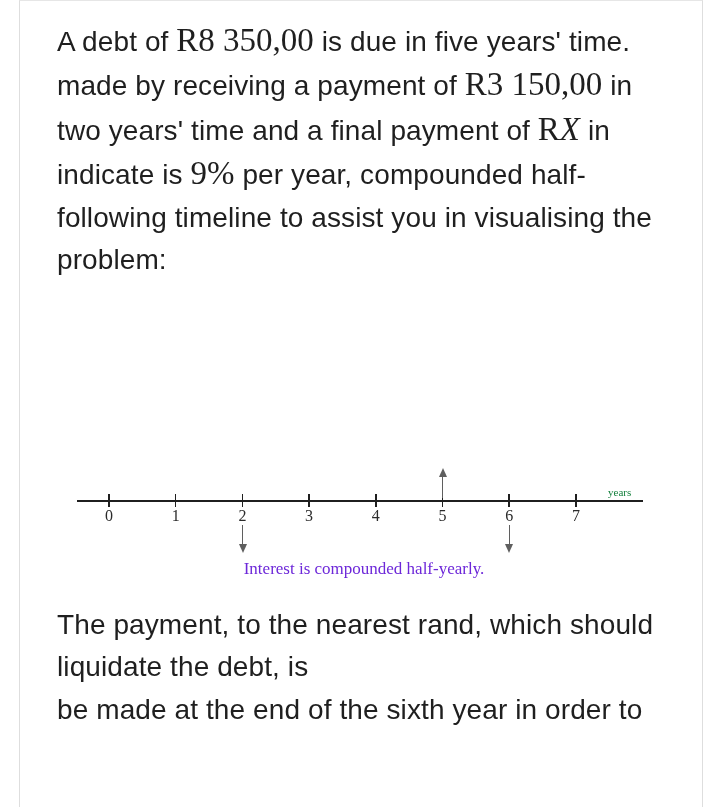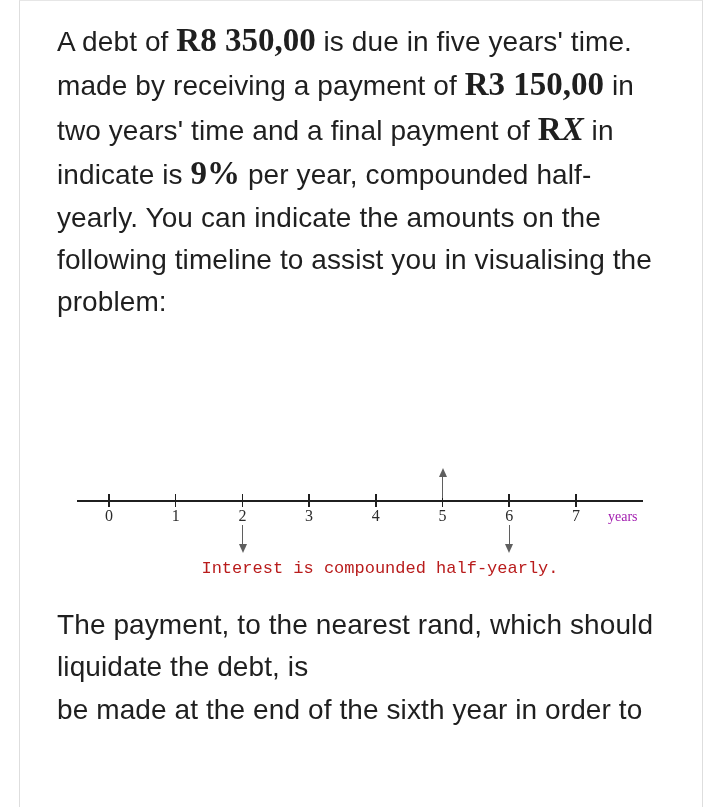--- a/index.html
+++ b/index.html
@@ -31,21 +31,20 @@
     font-size:28px;
     line-height:42.4px;
     letter-spacing:0.1px;
   }
   .para1{ top:19px; }
   .para2{ top:604px; }
   .math{
     font-family:"Liberation Serif",serif;
     font-size:33px;
     letter-spacing:0;
-    font-weight:bold;
   }
   .math.mi{ font-style:italic; }
 
   
   .timeline{ position:absolute; left:0; top:0; width:720px; height:807px; pointer-events:none; }
   .tl-line{
     position:absolute; left:77px; top:500px; width:566px; height:2px;
     background:#1f1f1f;
   }
   .tick{
@@ -53,59 +52,58 @@
   }
   .tick.t0{left:108.2px}.tick.t1{left:174.9px}.tick.t2{left:241.6px}.tick.t3{left:308.3px}
   .tick.t4{left:375px}.tick.t5{left:441.7px}.tick.t6{left:508.4px}.tick.t7{left:575.1px}
   .ticklabel{
     position:absolute; top:506px; width:24px; text-align:center;
     font-family:"Liberation Serif",serif; font-size:16px; line-height:20px; color:#2b2b2b;
   }
   .ticklabel.l0{left:97px}.ticklabel.l1{left:163.7px}.ticklabel.l2{left:230.4px}.ticklabel.l3{left:297.1px}
   .ticklabel.l4{left:363.8px}.ticklabel.l5{left:430.5px}.ticklabel.l6{left:497.2px}.ticklabel.l7{left:563.9px}
   .years{
-    position:absolute; left:608px; top:507px;
-    font-family:"Liberation Serif",serif; font-size:14px; line-height:19px; color:#a21caf;
+    position:absolute; left:608px; top:483px;
+    font-family:"Liberation Serif",serif; font-size:11px; line-height:19px; color:#15803d;
   }
   .stem{ position:absolute; width:1.5px; background:#5f5f5f; }
   .head{ position:absolute; width:0; height:0; }
   
   .arrow-up .stem{ left:441.8px; top:476px; height:22px; }
   .arrow-up .head{ left:438.6px; top:468px;
     border-left:4px solid transparent; border-right:4px solid transparent;
     border-bottom:9px solid #5f5f5f; }
   
   .arrow-d2 .stem{ left:241.8px; top:525px; height:21px; }
   .arrow-d2 .head{ left:238.6px; top:544px;
     border-left:4px solid transparent; border-right:4px solid transparent;
     border-top:9px solid #5f5f5f; }
   
   .arrow-d6 .stem{ left:508.6px; top:525px; height:21px; }
   .arrow-d6 .head{ left:505.4px; top:544px;
     border-left:4px solid transparent; border-right:4px solid transparent;
     border-top:9px solid #5f5f5f; }
   .caption{
-    position:absolute; left:380px; top:559px; transform:translateX(-50%);
+    position:absolute; left:364px; top:559px; transform:translateX(-50%);
     white-space:nowrap;
-    font-family:Liberation Mono, monospace; font-size:17px; color:#b91c1c;
+    font-family:Liberation Serif, serif; font-size:17px; color:#6d28d9;
   }
 </style>
 </head>
 <body>
 
 <div class="page">
 
   <div class="card"></div>
 
   <div class="para para1">
     <div class="line"><span>A debt of </span><span class="math">R8 350,00</span><span> is due in five years' time.</span></div>
     <div class="line"><span>made by receiving a payment of </span><span class="math">R3 150,00</span><span> in</span></div>
     <div class="line"><span>two years' time and a final payment of </span><span class="math">R</span><span class="math mi">X</span><span> in</span></div>
     <div class="line"><span>indicate is </span><span class="math">9%</span><span> per year, compounded half-</span></div>
-    <div class="line"><span>yearly. You can indicate the amounts on the</span></div>
     <div class="line"><span>following timeline to assist you in visualising the</span></div>
     <div class="line"><span>problem:</span></div>
   </div>
 
   <div class="timeline">
     <div class="tl-line"></div>
 
     <div class="tick t0"></div>
     <div class="tick t1"></div>
     <div class="tick t2"></div>

